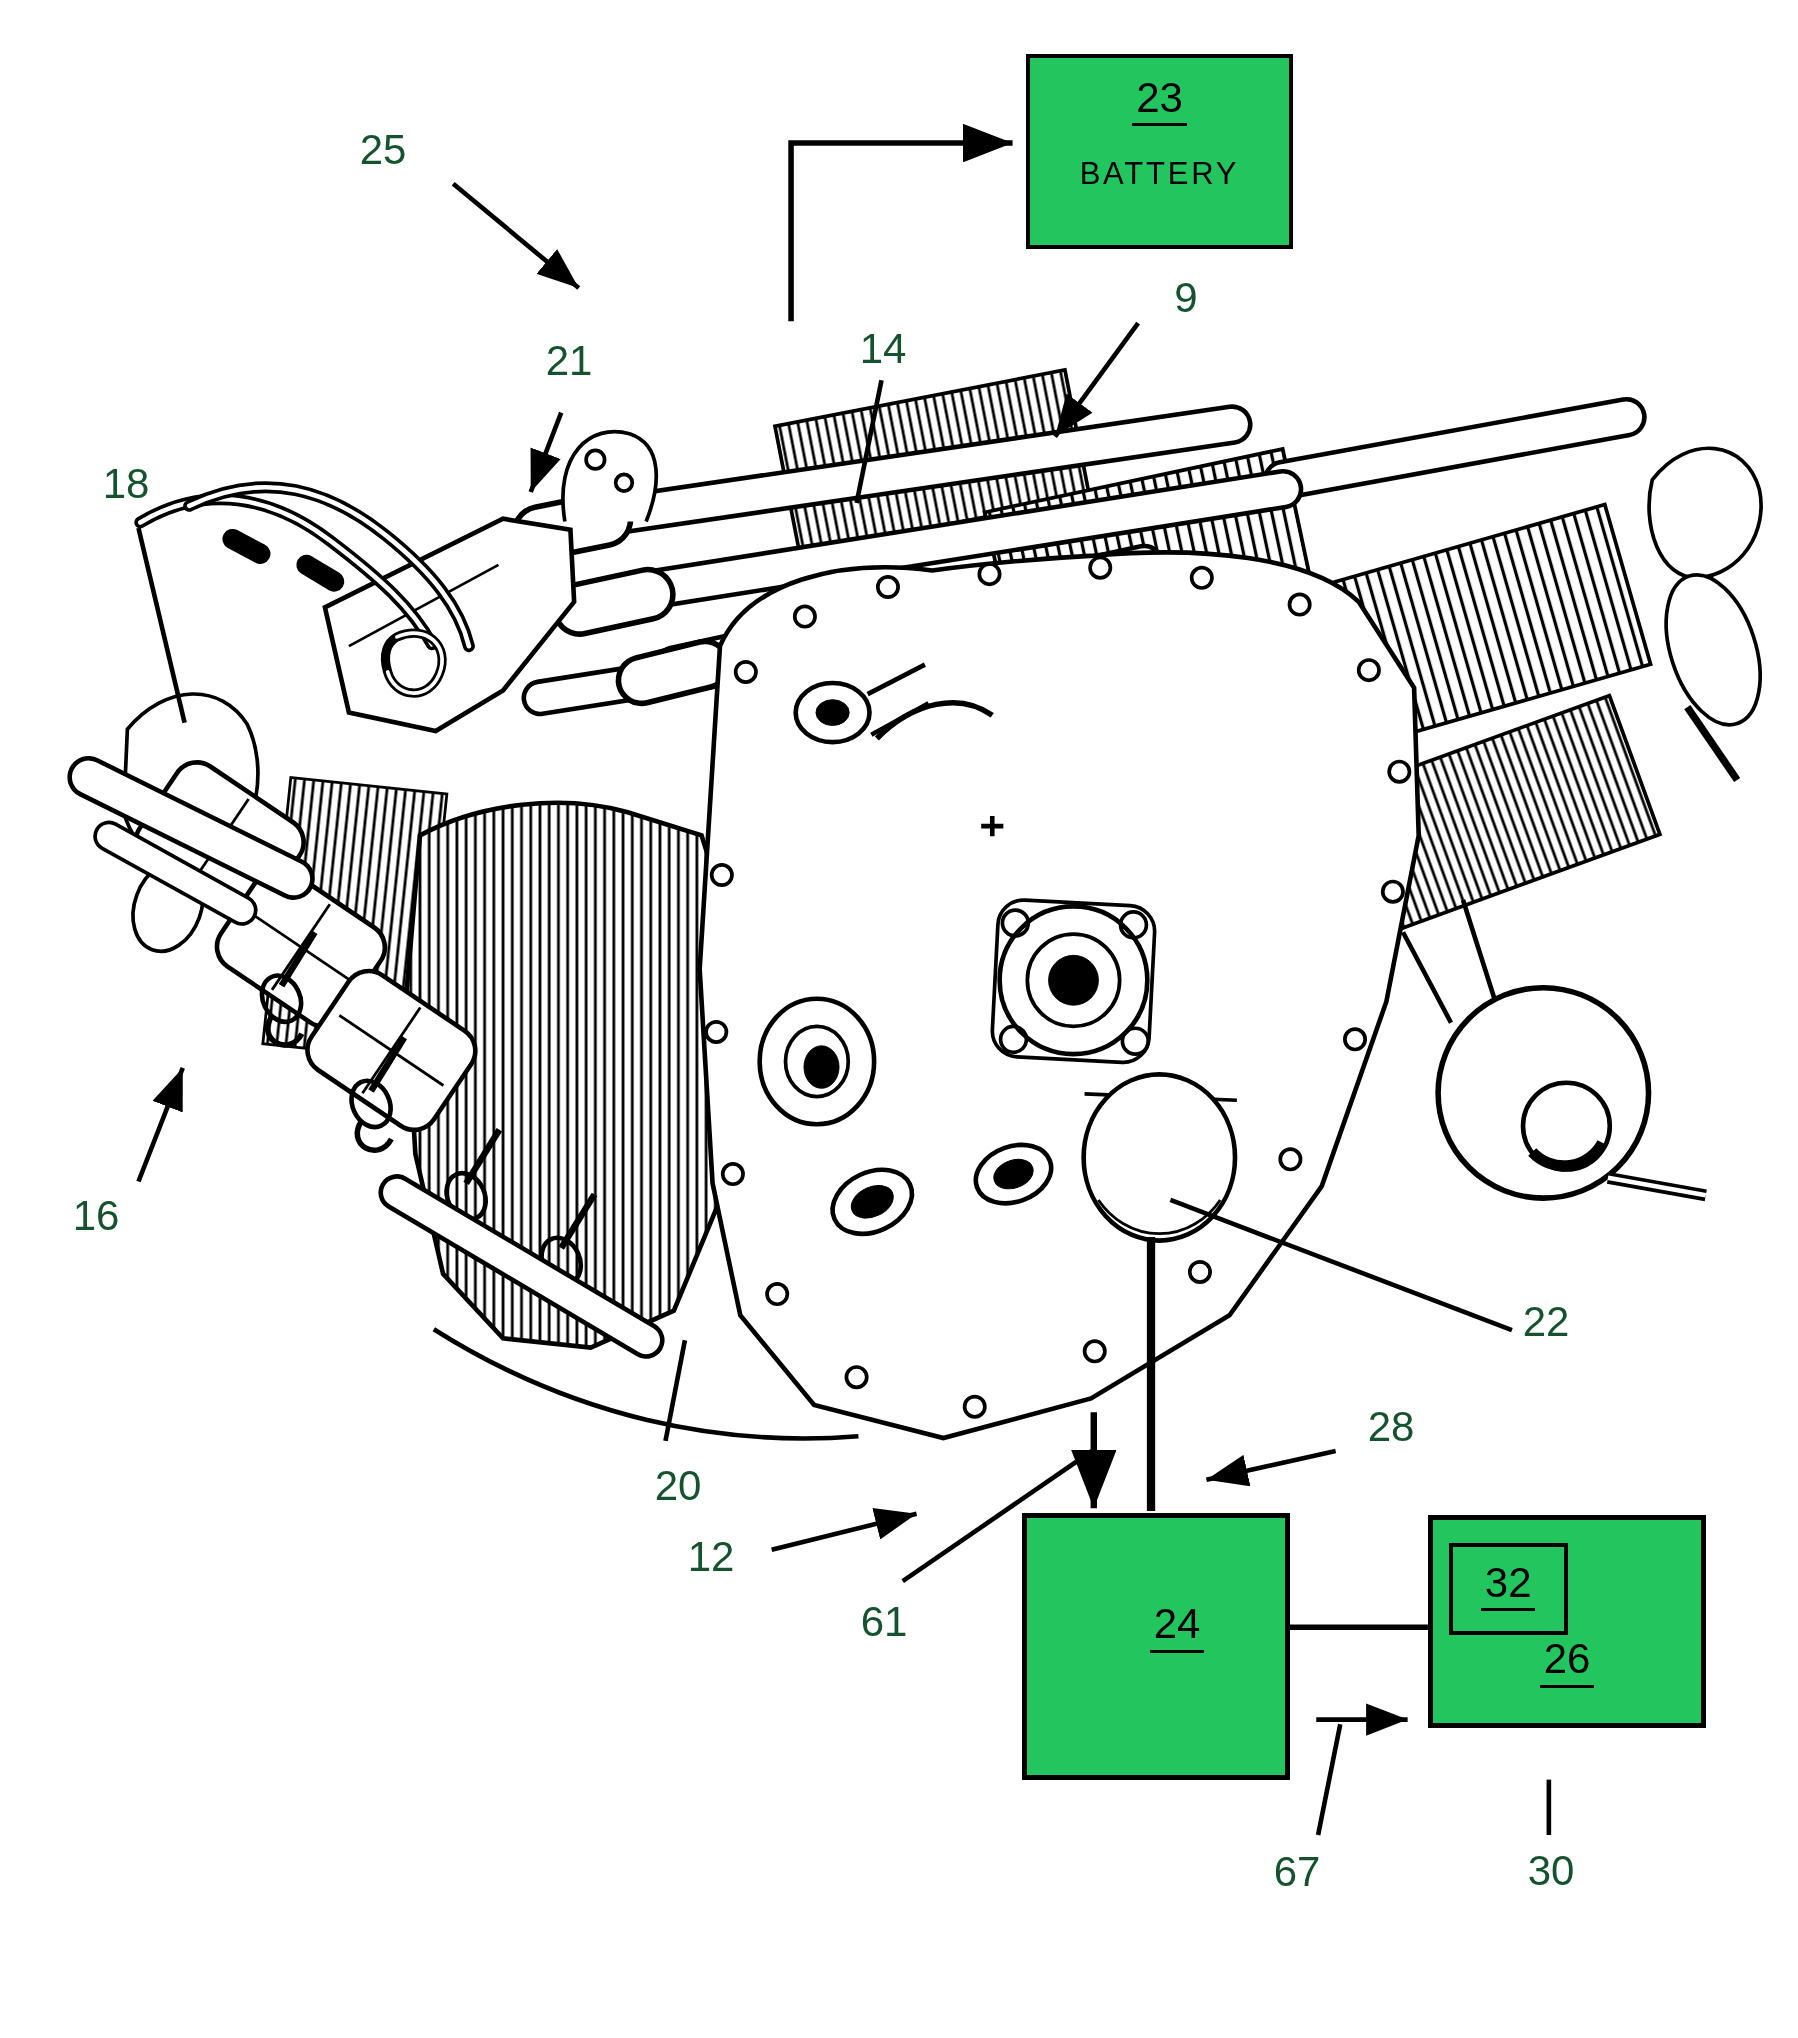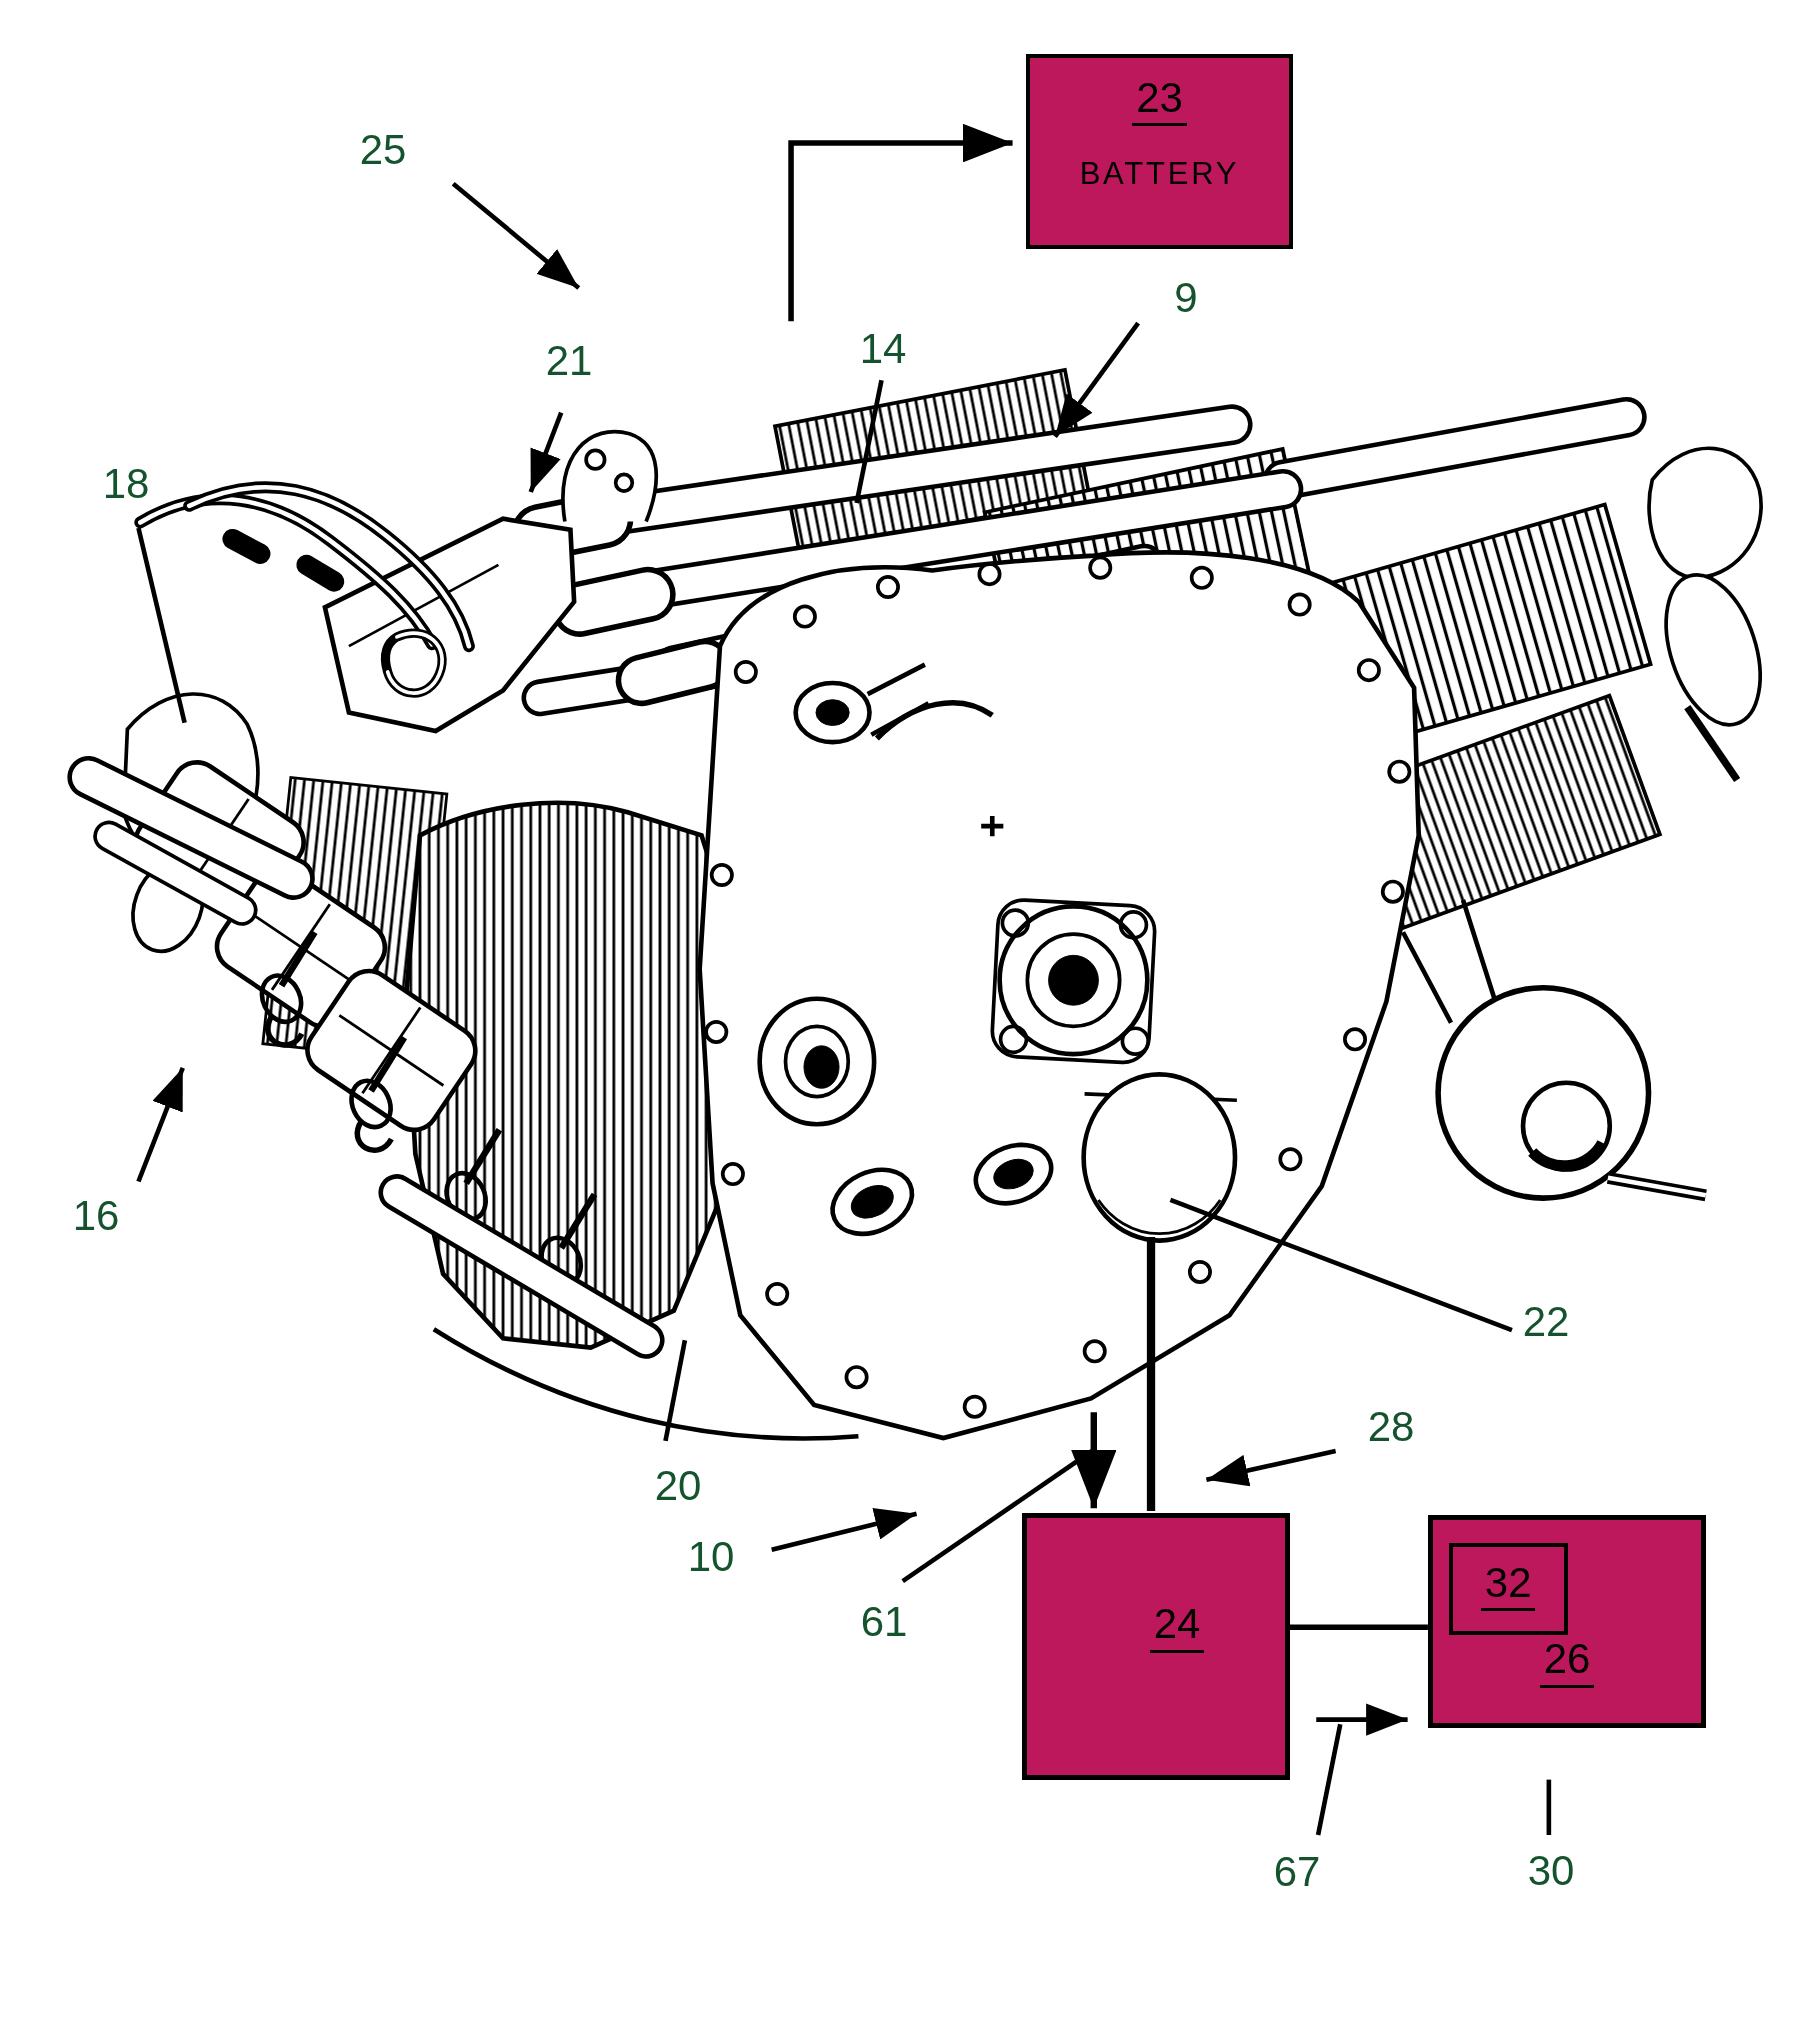--- a/index.html
+++ b/index.html
@@ -1,21 +1,21 @@
 <!DOCTYPE html>
 <html style="font-size:14.8px"><head>
 <meta charset="utf-8">
 <style>
   html,body{margin:0;padding:0;background:#fff;}
   #page{position:relative;width:1799px;height:2039px;background:#ffffff;
         font-family:"Liberation Sans","DejaVu Sans",sans-serif;color:#000;overflow:hidden;}
   #artwork{position:absolute;left:0;top:0;width:1799px;height:2039px;}
   .callout{position:absolute;transform:translate(-50%,-50%);font-size:42px;color:#14532d;
            white-space:nowrap;line-height:1;}
-  .schembox{position:absolute;border:5.5px solid #000;background:#be185d;box-sizing:border-box;
+  .schembox{position:absolute;border:5.5px solid #000;background:#22c55e;box-sizing:border-box;
             display:flex;flex-direction:column;align-items:center;}
   .uref{display:inline-block;border-bottom:3.7px solid #000;padding:0 3.7px 4.6px 3.7px;font-size:42px;line-height:1;}
   #battery-box{left:1026px;top:54px;width:267px;height:195px;border-width:4.6px;justify-content:flex-start;}
   #battery-box .uref{margin-top:18.5px;}
   #battery-name{font-size:31px;letter-spacing:2.8px;margin-top:29.5px;}
   #box-24{left:1022px;top:1513px;width:268px;height:267px;padding-left:42px;}
   #box-24 .uref{margin-top:85px;}
   #box-26{left:1428px;top:1515px;width:278px;height:213px;}
   #box-32{left:15.7px;top:23px;width:119px;height:92px;border-width:4.6px;position:relative;align-self:flex-start;margin-left:0;}
   #box-32 .uref{margin-top:14.8px;}
@@ -282,19 +282,19 @@
 
   <div class="callout" style="left:383px;top:150px">25</div>
   <div class="callout" style="left:569px;top:361px">21</div>
   <div class="callout" style="left:126px;top:484px">18</div>
   <div class="callout" style="left:96px;top:1216px">16</div>
   <div class="callout" style="left:883px;top:349px">14</div>
   <div class="callout" style="left:1186px;top:298px">9</div>
   <div class="callout" style="left:1546px;top:1322px">22</div>
   <div class="callout" style="left:1391px;top:1427px">28</div>
   <div class="callout" style="left:678px;top:1486px">20</div>
-  <div class="callout" style="left:711px;top:1557px">10</div>
+  <div class="callout" style="left:711px;top:1557px">12</div>
   <div class="callout" style="left:884px;top:1622px">61</div>
   <div class="callout" style="left:1297px;top:1872px">67</div>
   <div class="callout" style="left:1551px;top:1871px">30</div>
 
 </div>
 
 
 </body></html>

